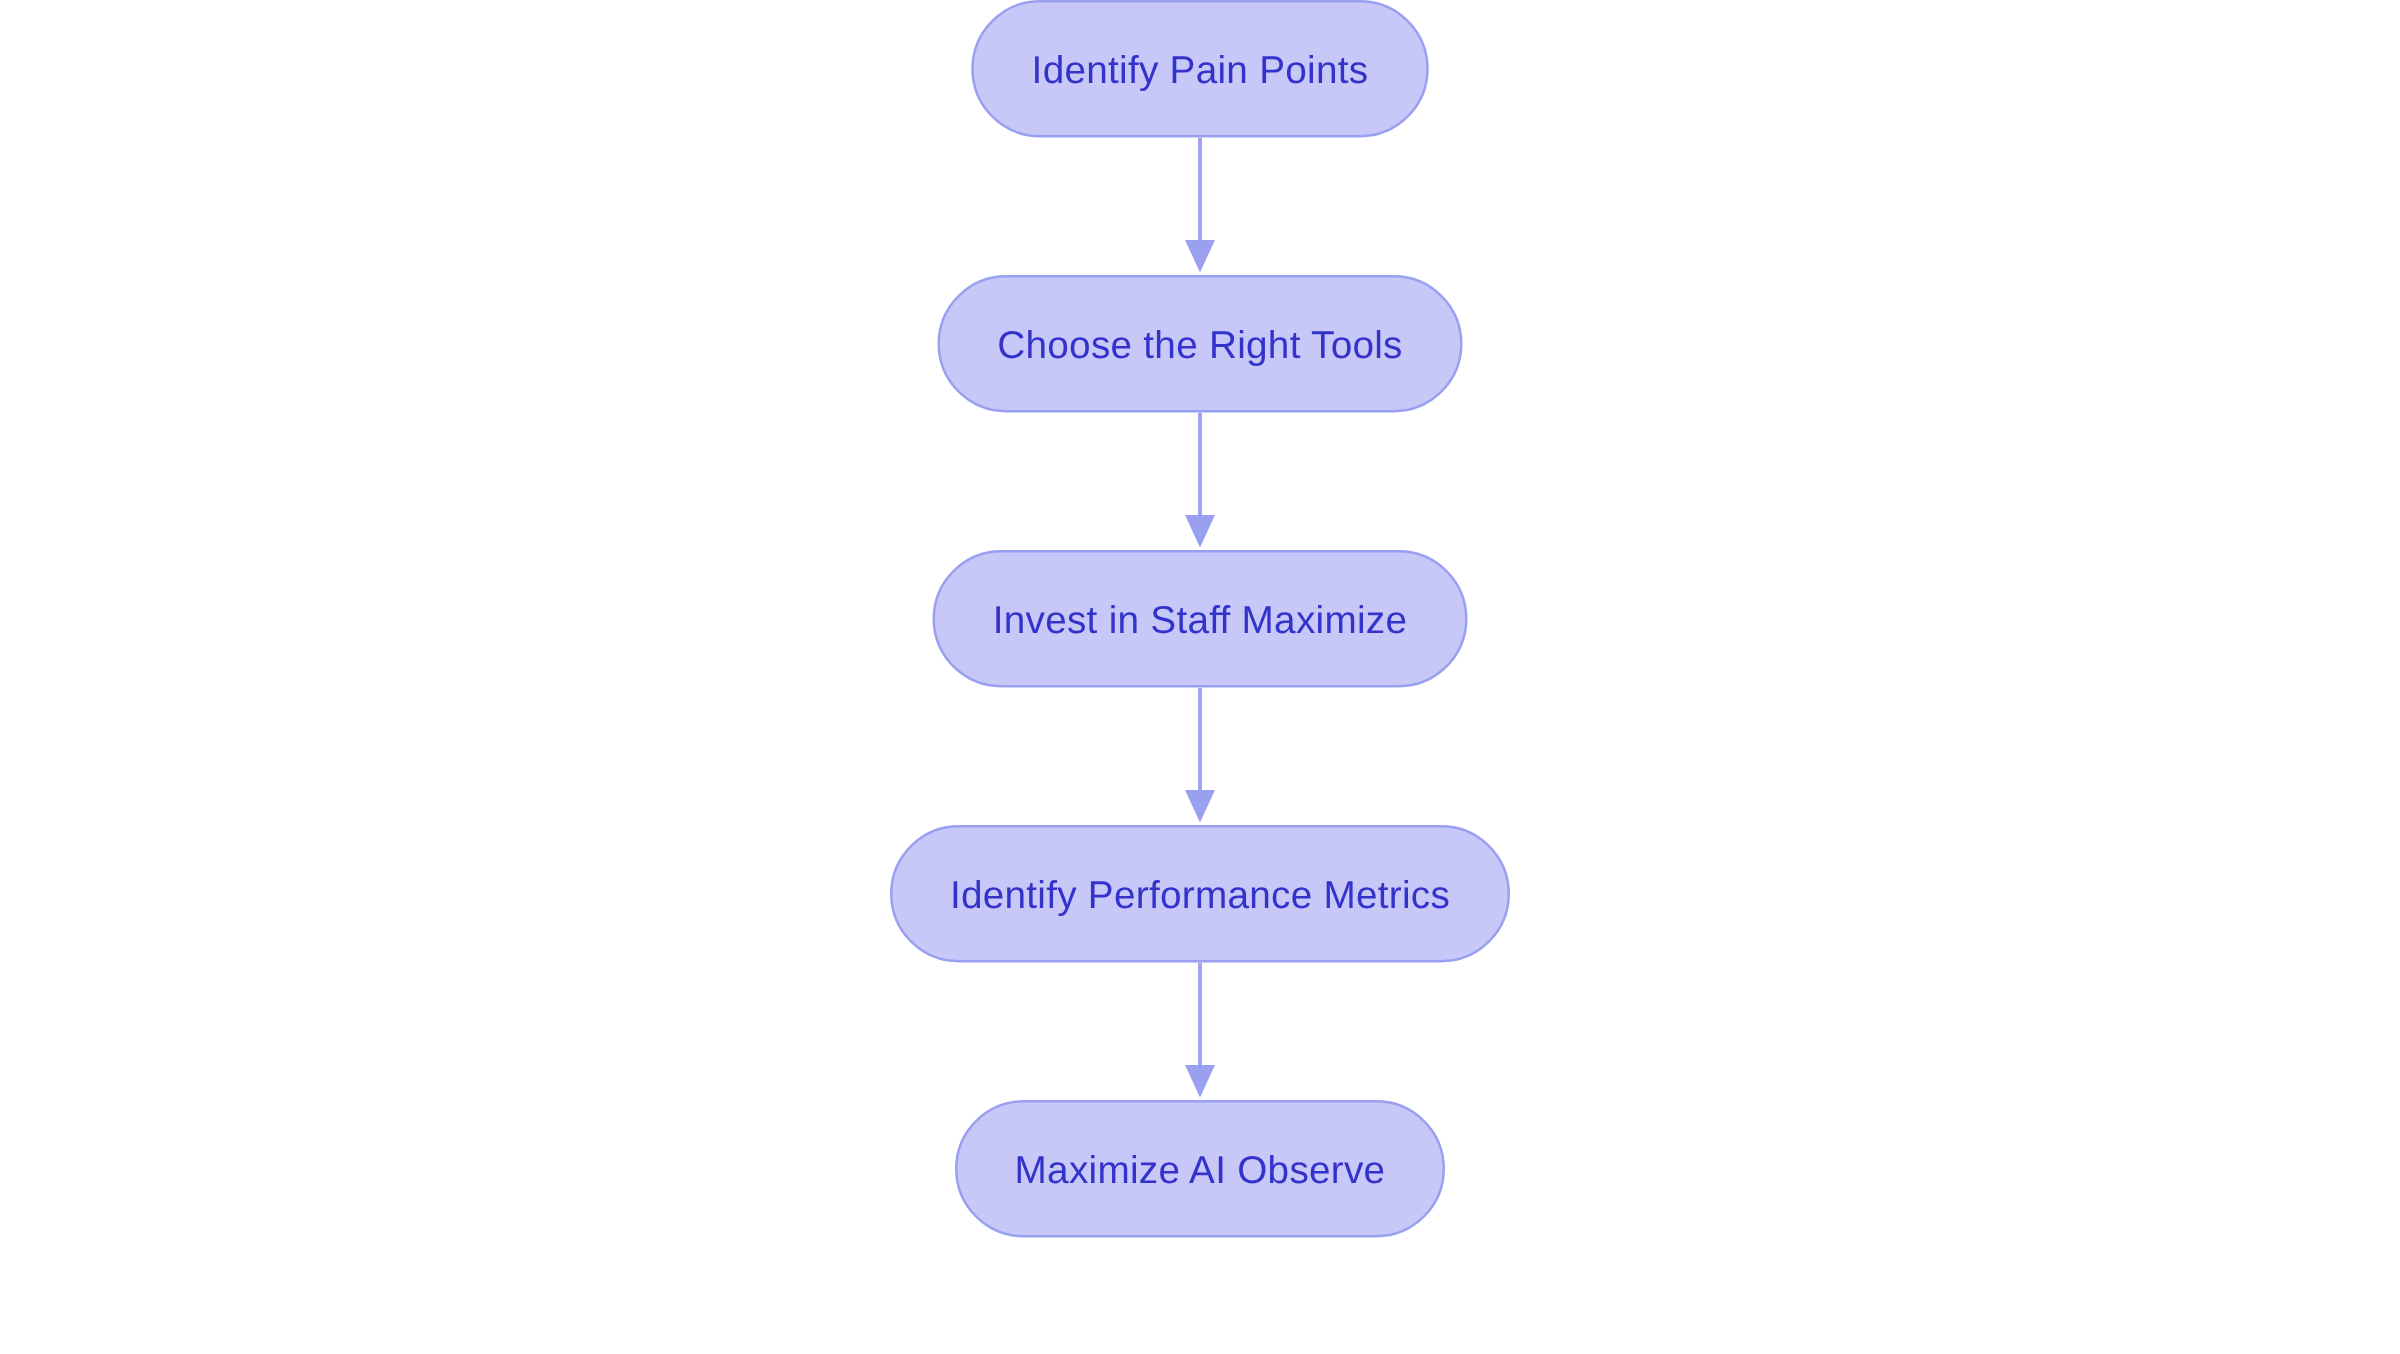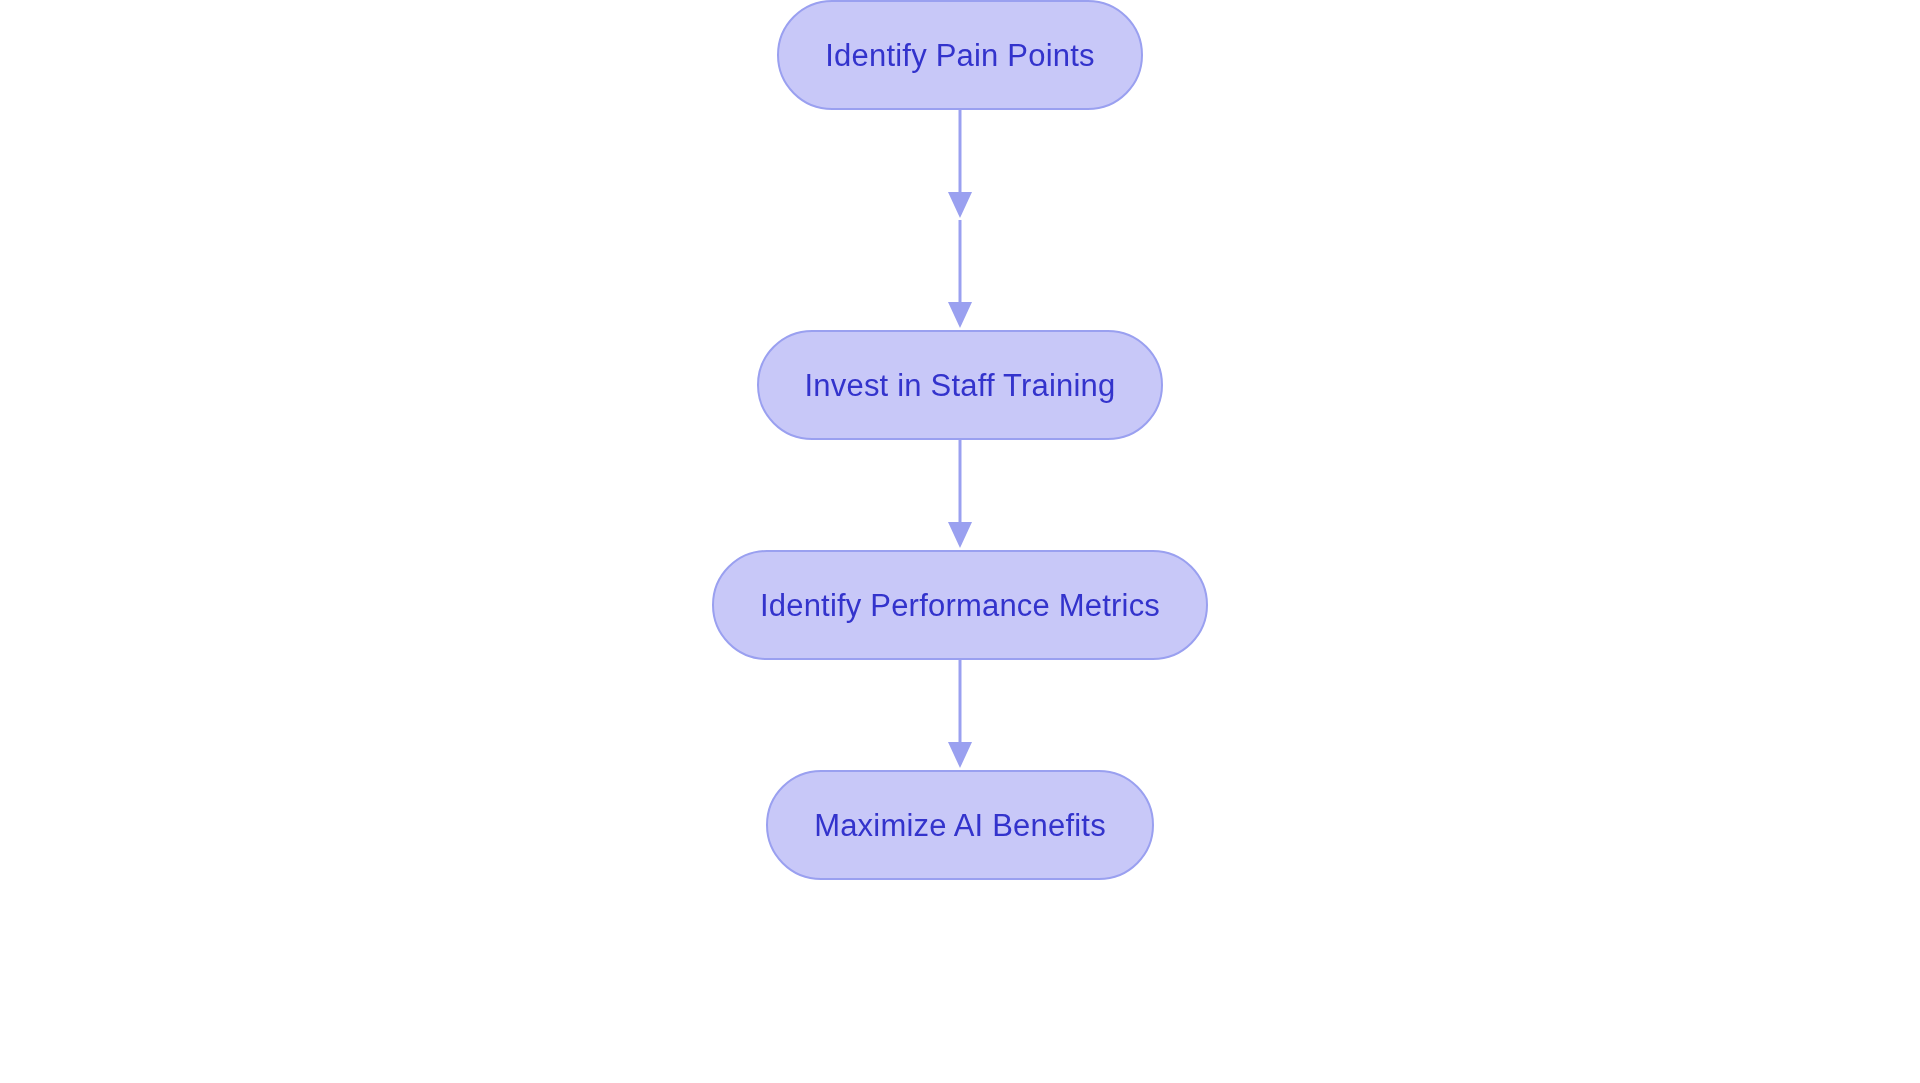--- a/index.html
+++ b/index.html
@@ -80,42 +80,45 @@
 
     <div class="node">
       <span class="node-label">Identify Pain Points</span>
     </div>
 
     <svg class="connector" viewBox="0 0 40 110">
       <line class="connector-line" x1="20" y1="0" x2="20" y2="88"></line>
       <polygon class="connector-head" points="20,108 8,82 32,82"></polygon>
     </svg>
 
+    <div class="node">
+      <span class="node-label">Choose the Right Tools</span>
+    </div>
 
     <svg class="connector" viewBox="0 0 40 110">
       <line class="connector-line" x1="20" y1="0" x2="20" y2="88"></line>
       <polygon class="connector-head" points="20,108 8,82 32,82"></polygon>
     </svg>
 
     <div class="node">
-      <span class="node-label">Invest in Staff Training</span>
+      <span class="node-label">Invest in Staff Maximize</span>
     </div>
 
     <svg class="connector" viewBox="0 0 40 110">
       <line class="connector-line" x1="20" y1="0" x2="20" y2="88"></line>
       <polygon class="connector-head" points="20,108 8,82 32,82"></polygon>
     </svg>
 
     <div class="node">
       <span class="node-label">Identify Performance Metrics</span>
     </div>
 
     <svg class="connector" viewBox="0 0 40 110">
       <line class="connector-line" x1="20" y1="0" x2="20" y2="88"></line>
       <polygon class="connector-head" points="20,108 8,82 32,82"></polygon>
     </svg>
 
     <div class="node">
-      <span class="node-label">Maximize AI Benefits</span>
+      <span class="node-label">Maximize AI Observe</span>
     </div>
 
   </div>
 </div>
 
 </body></html>

